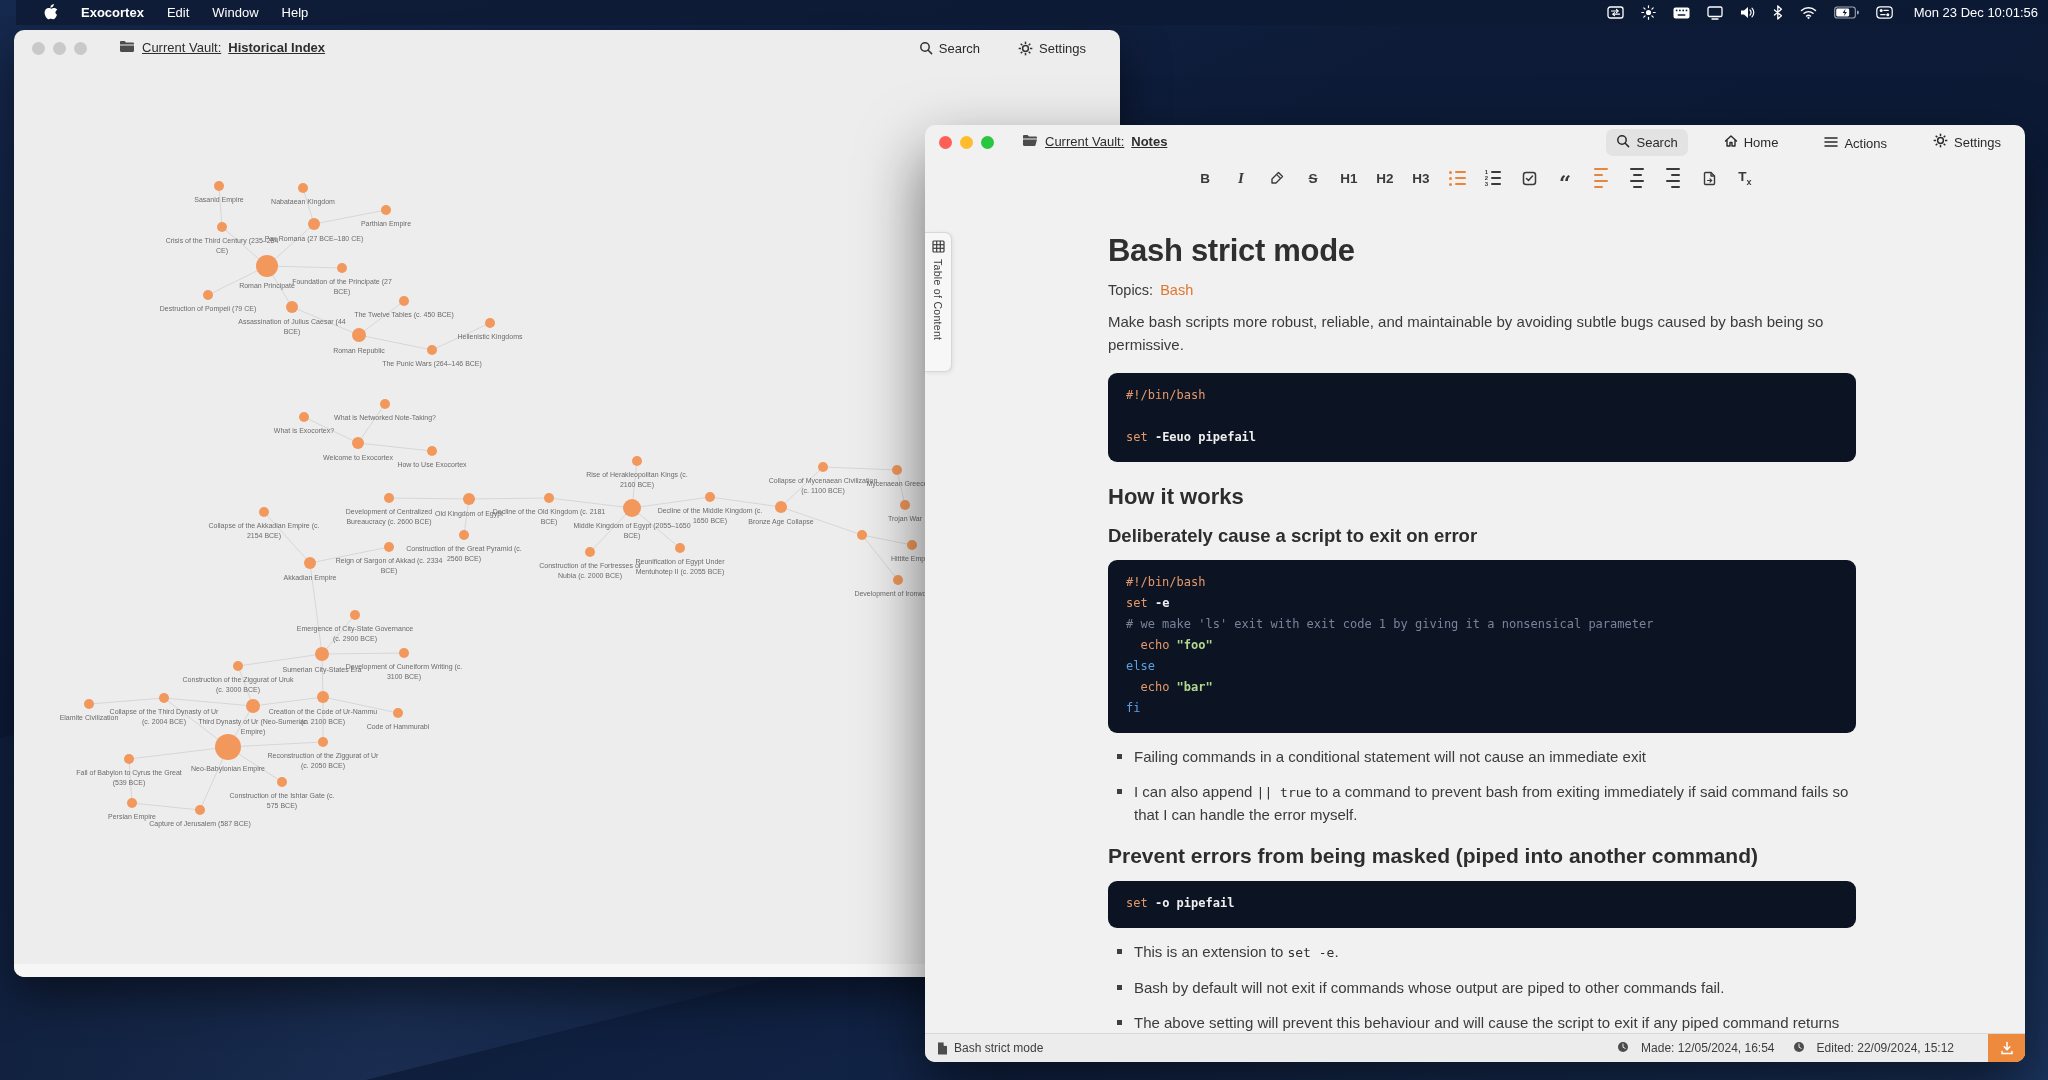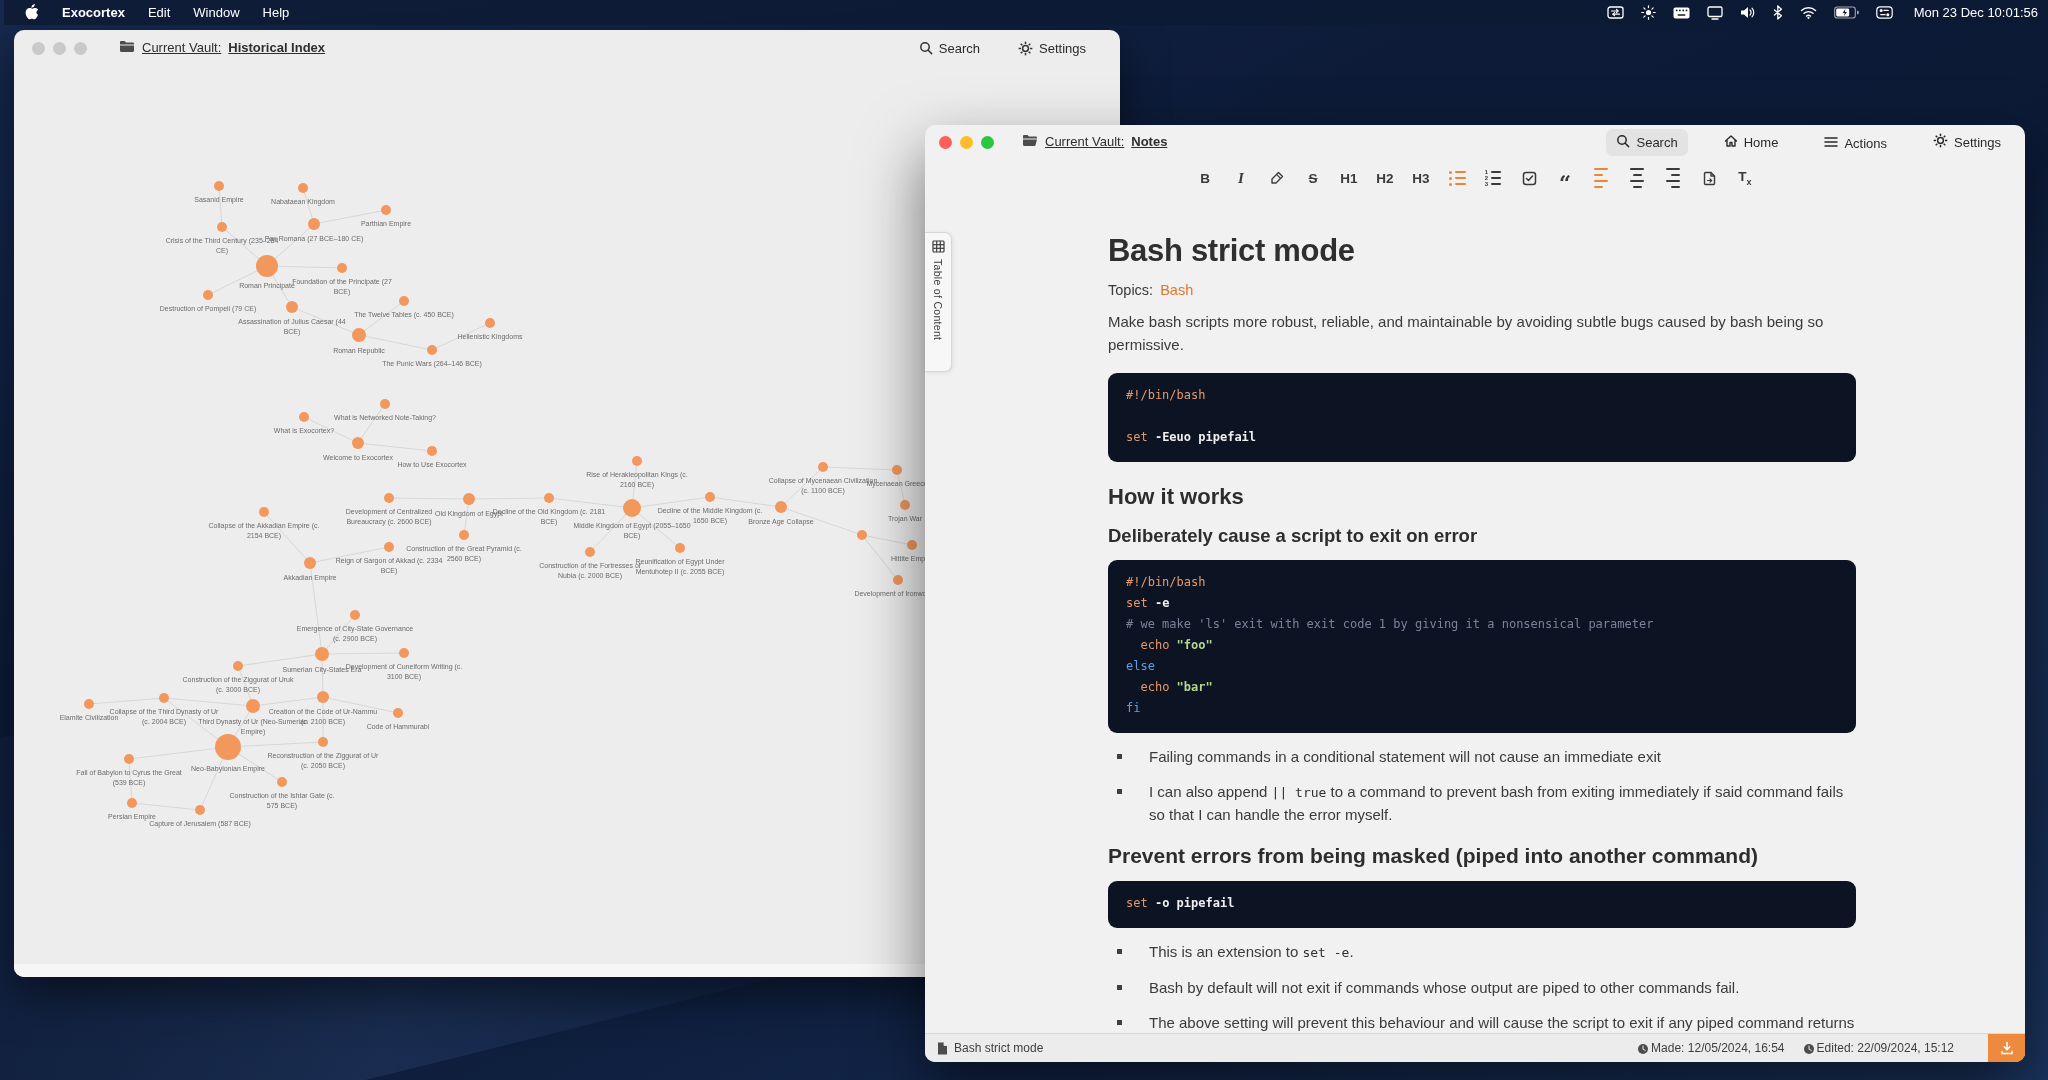--- a/index.html
+++ b/index.html
@@ -10,23 +10,23 @@
     position:relative; color:#222;
   }
   .wallpaper-streak { position:absolute; pointer-events:none; }
   .streak1 { left:-200px; top:620px; width:1400px; height:420px;
     background:linear-gradient(115deg,rgba(90,130,200,0) 0%,rgba(96,140,210,.14) 45%,rgba(90,130,200,0) 80%);
     transform:rotate(-14deg); }
   .streak2 { left:1500px; top:120px; width:800px; height:700px;
     background:radial-gradient(ellipse at center,rgba(70,110,180,.18) 0%,rgba(70,110,180,0) 70%); }
 
   
-  .menubar { position:absolute; left:4px; top:0; right:0; height:25px;
+  .menubar { position:absolute; left:16px; top:0; right:0; height:25px;
     background:rgba(13,26,51,.78); display:flex; align-items:center;
-    color:#fff; font-size:13px; z-index:50; }
+    color:#fff; font-size:13px; z-index:50;padding-left:7px; }
   .mb-left { display:flex; align-items:center; gap:23px; margin-left:20px; }
   .mb-item { cursor:default; }
   .mb-item.app { font-weight:bold; }
   .mb-right { margin-left:auto; display:flex; align-items:center; gap:17px; margin-right:10px; }
   .mb-icon { display:flex; align-items:center; }
   .mb-clock { font-size:13px; margin-left:4px; white-space:nowrap; }
 
   
   .window { position:absolute; border-radius:10px; }
   .lights { display:flex; gap:8px; align-items:center; }
@@ -83,30 +83,30 @@
     font-family:"DejaVu Sans Mono", monospace; font-size:12px; line-height:1.62; color:#d9dde3; }
   .codeblock .ln { white-space:pre; min-height:21px; }
   .tk-o { color:#e5986a; }
   .tk-b { color:#5d9fe0; }
   .tk-c { color:#79839a; }
   .tk-s { color:#b4d78e; font-weight:bold; }
   .tk-w { color:#efefef; font-weight:bold; }
   .h2 { margin-top:22px; font-size:22px; font-weight:bold; color:#2d2d2d; }
   .h3 { margin-top:15px; font-size:18.5px; font-weight:bold; color:#2d2d2d; }
   .blist { margin-top:11px; }
-  .bitem { display:flex; gap:27px; font-size:15px; line-height:1.55; color:#3b3b3b; margin:12px 0; padding-left:9px; }
+  .bitem { display:flex; gap:12px; font-size:15px; line-height:1.55; color:#3b3b3b; margin:12px 0; padding-left:9px; }
   .bmark { flex:none; width:5px; height:5px; background:#3f3f3f; margin-top:9px; }
   .mono { font-family:"DejaVu Sans Mono", monospace; font-size:13px; color:#2f2f2f; }
 
   .statusbar { position:absolute; left:0; right:0; bottom:0; height:29px; background:#ececec;
     border-top:1px solid #d8d8d8; border-radius:0 0 10px 10px; display:flex; align-items:center;
     font-size:12px; color:#3e3e3e; padding-left:12px; }
   .sb-left { display:flex; align-items:center; gap:6px; }
   .sb-right { margin-left:auto; display:flex; align-items:center; gap:18px; }
-  .sb-meta { display:flex; align-items:flex-end; gap:2px; }
+  .sb-meta { display:flex; align-items:flex-start; gap:12px; }
   .sb-export { width:37px; height:28px; background:#ee8a3e; border-radius:0 0 9px 0; margin-left:16px;
     display:flex; align-items:center; justify-content:center; }
 </style>
 </head>
 <body>
 
 <div class="wallpaper-streak streak1"></div>
 <div class="wallpaper-streak streak2"></div>
 
 <div class="menubar">

